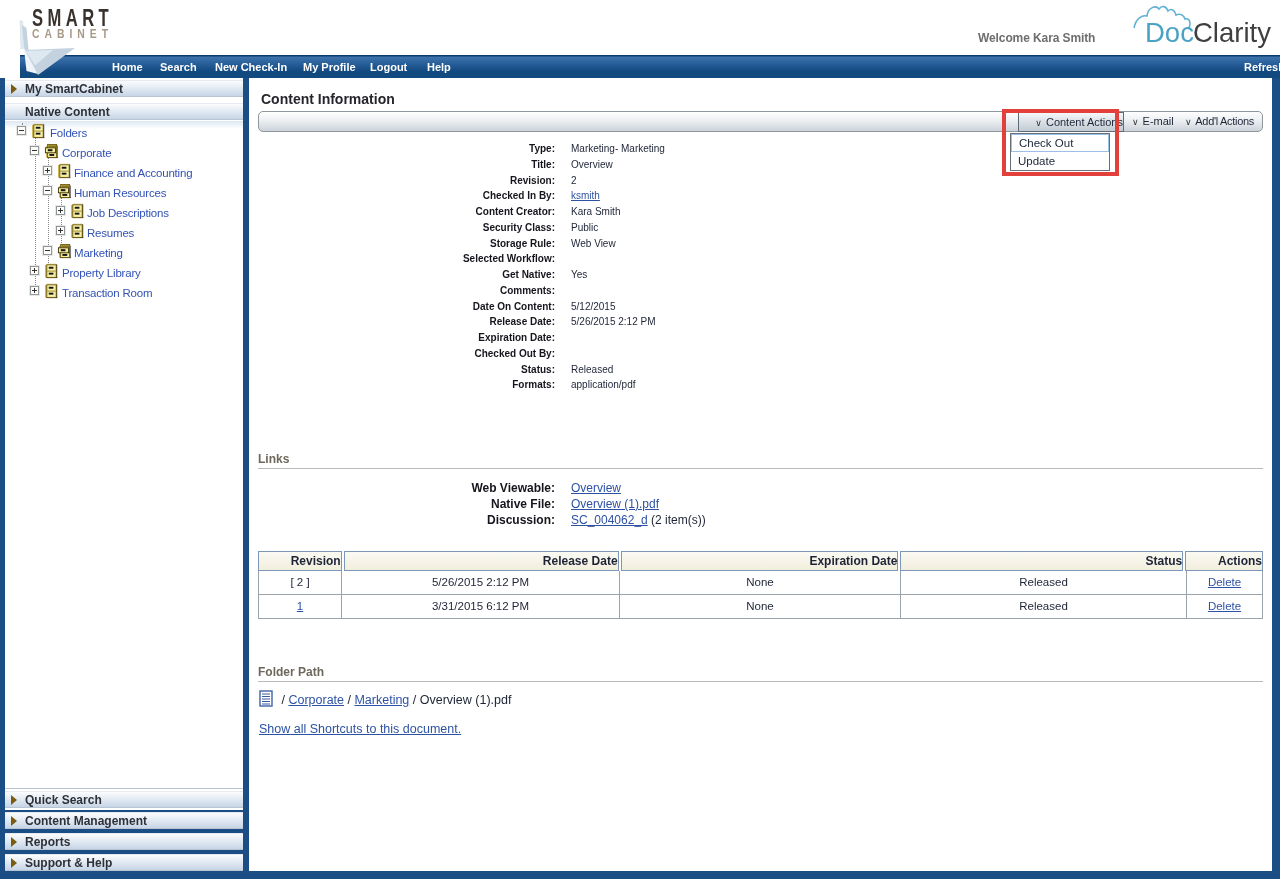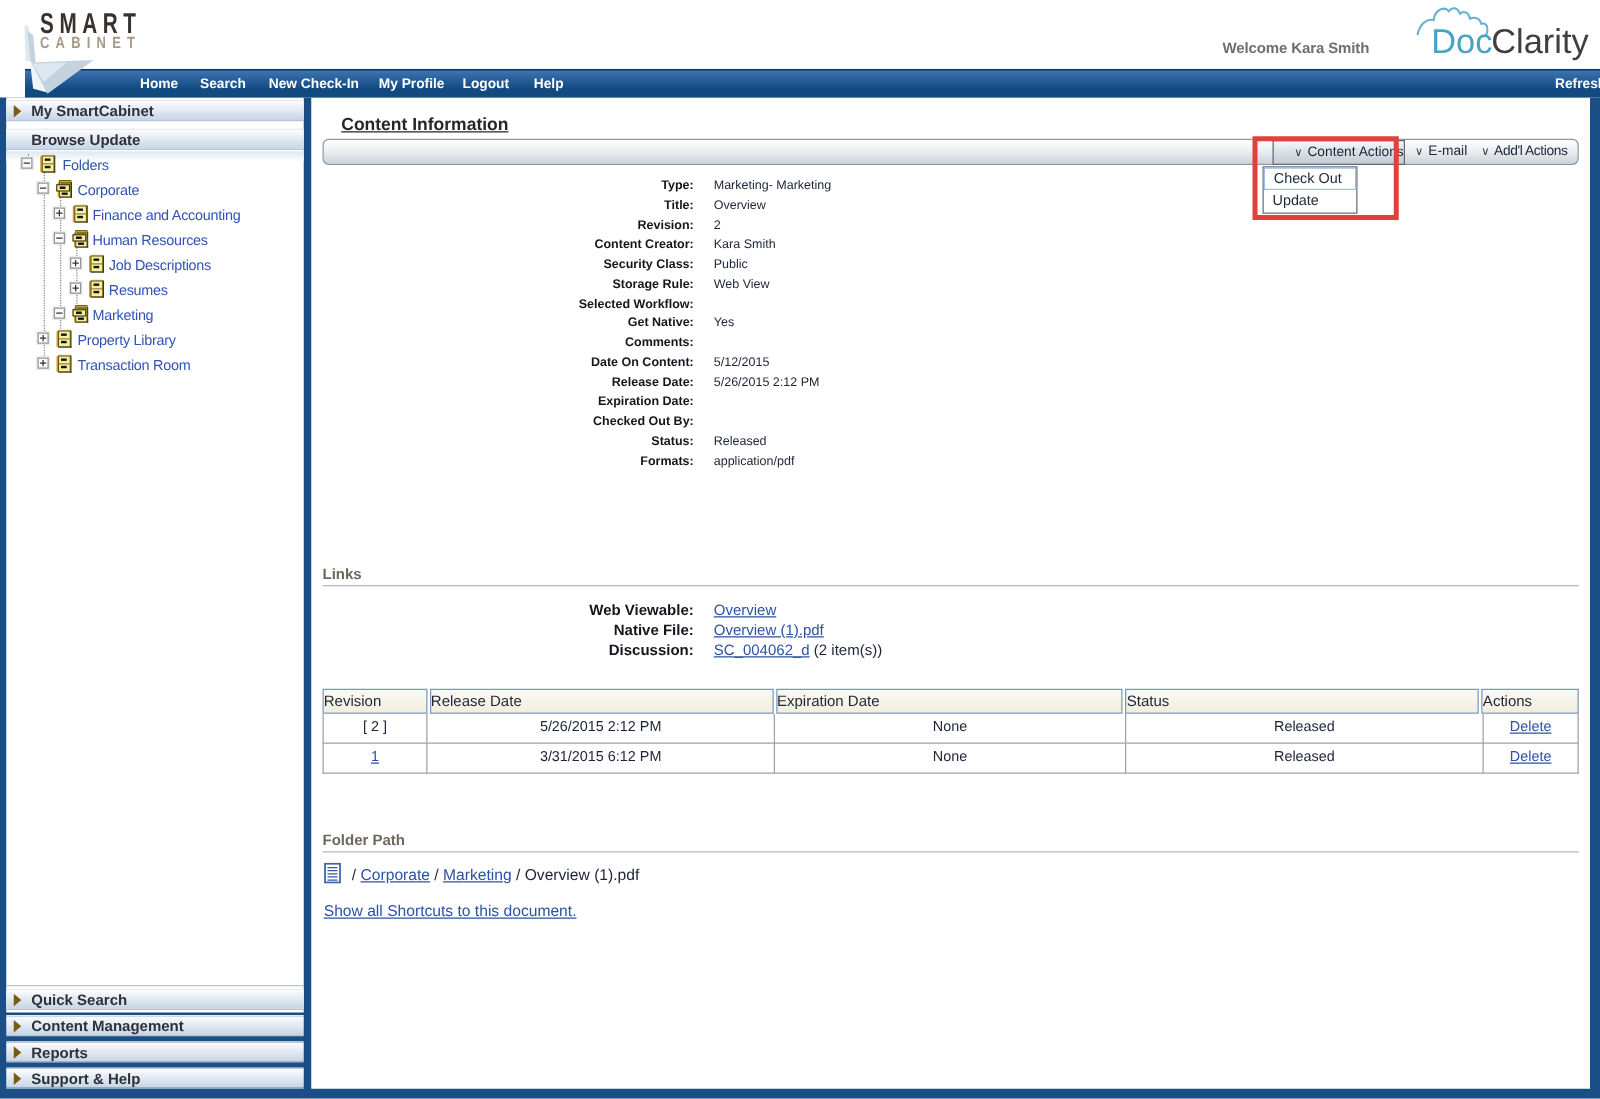--- a/index.html
+++ b/index.html
@@ -36,63 +36,63 @@
 
 .trow { position:absolute; height:20px; line-height:20px; white-space:nowrap; font-size:11.5px; color:#3252b5; letter-spacing:-0.2px; }
 .tbox { position:absolute; width:9px; height:9px; top:5px; background:#fcfcf8; border:1px solid #8f9693; box-shadow:0 0 0 1px #e8e8e8; }
 .tbox i { position:absolute; left:1px; right:1px; top:3px; height:1px; background:#333; }
 .tbox.plus b { position:absolute; top:1px; bottom:1px; left:3px; width:1px; background:#333; }
 .cab { position:absolute; top:2px; }
 .tlabel { position:absolute; top:2px; }
 .vdot { position:absolute; width:1px; border-left:1px dotted #8a8a8a; }
 
 
-#ci-title { position:absolute; left:24px; top:13px; font-size:14px; font-weight:bold; color:#25252b;text-decoration:underline; }
+#ci-title { position:absolute; left:12px; top:13px; font-size:14px; font-weight:bold; color:#25252b; }
 #toolbar { position:absolute; left:9px; top:33px; width:1005px; height:21px; border:1px solid #8e979e; border-radius:5px;
   background:linear-gradient(to bottom,#fefefe 0,#eceff2 45%,#ccd3da 100%); }
 .tbtn { position:absolute; top:0; height:19px; line-height:19px; font-size:11px; color:#1c2637; white-space:nowrap; }
 .chev { font-size:9px; margin-right:4px; color:#333; }
 #btn-ca { position:absolute; left:759px; top:0px; width:106px; height:20px; line-height:19px; text-align:right;
   border:1px solid #5f6a76; background:linear-gradient(to bottom,#f5f7f9 0,#dde2e8 45%,#c2cad3 100%); font-size:11px; color:#1c2637; }
-#dropdown { position:absolute; left:761px; top:55px; width:76px; height:38px; background:#fff; border:1px solid #676f7a; }
+#dropdown { position:absolute; left:761px; top:55px; width:100px; height:38px; background:#fff; border:1px solid #676f7a; }
 #dropdown .item { height:18px; line-height:18px; font-size:11.5px; font-size:11.5px; color:#1c2637; padding-left:7px; }
 #dropdown .hl { border:1px solid #9dc0e8; height:18px; }
 #redbox { position:absolute; left:753px; top:31px; width:117px; height:67px; border:4px solid #e2403a; z-index:5; }
 
 #meta { position:absolute; left:9px; top:63px; font-size:10px; color:#1e2436; line-height:15.75px; }
 .lbl { display:inline-block; width:297px; text-align:right; font-weight:bold; color:#15151d; }
 .val { margin-left:16px; }
 a, .lnk { color:#2d52a4; text-decoration:underline; }
 
 .sechdr { position:absolute; left:9px; font-size:12px; font-weight:bold; color:#6e685c; }
 .hrline { position:absolute; left:9px; width:1005px; height:1px; background:#b9b9b9; }
 
 #links { position:absolute; left:9px; top:403px; font-size:12px; color:#1e2436; line-height:15.75px; }
 
 
 #revtab { position:absolute; left:9px; top:473px; width:1005px; }
 .throw { display:flex; }
-.th { height:20px; line-height:18px; text-align:left; font-size:12px; font-weight:normal; color:#1e2436;
+.th { height:20px; line-height:18px; text-align:right; font-size:12px; font-weight:bold; color:#1e2436;
   background:linear-gradient(to bottom,#fbfaf3 0,#f1eedd 100%); border:1px solid #7d97b8; margin-right:2px; }
 .th:last-child { margin-right:0; }
 .td { height:24px; line-height:23px; text-align:center; font-size:11.5px; color:#1e2436;
   border-right:1px solid #9aa3a9; border-bottom:1px solid #9aa3a9; }
 .td:first-child { border-left:1px solid #9aa3a9; }
 
 #fp-icon { position:absolute; left:10px; top:612px; }
 #breadcrumb { position:absolute; left:29px; top:615px; font-size:12.5px; color:#1e2436; }
 #shortcut { position:absolute; left:10px; top:644px; font-size:12.5px; }
 </style>
 </head>
 <body>
 
 <div id="app">
   <div id="sidebar">
     <div class="phdr" style="top:2px;"><span class="arr"></span><span class="txt0">My SmartCabinet</span></div>
-    <div class="phdr" style="top:25px;"><span class="txt">Browse Update</span></div>
+    <div class="phdr" style="top:25px;"><span class="txt">Native Content</span></div>
     <div style="position:absolute;left:0;top:43px;width:238px;height:8px;background:linear-gradient(to bottom,#dde8f3,#ffffff);"></div>
 
     <div class="vdot" style="left:17px;top:45px;height:6px;"></div>
     <div class="vdot" style="left:30px;top:60px;height:153px;"></div>
     <div class="vdot" style="left:43px;top:80px;height:113px;"></div>
     <div class="vdot" style="left:56px;top:120px;height:53px;"></div>
 
     <div class="trow" style="top:43px;left:0;">
       <span class="tbox" style="left:12px;">
           <i></i>
@@ -199,20 +199,21 @@
           <div class="item" style="height:16px;line-height:16px;">Check Out</div>
         </div>
       <div class="item">Update</div>
     </div>
     <div id="redbox"></div>
 
     <div id="meta">
       <div><span class="lbl">Type:</span><span class="val">Marketing- Marketing</span></div>
       <div><span class="lbl">Title:</span><span class="val">Overview</span></div>
       <div><span class="lbl">Revision:</span><span class="val">2</span></div>
+      <div><span class="lbl">Checked In By:</span><span class="val"><a>ksmith</a></span></div>
       <div><span class="lbl">Content Creator:</span><span class="val">Kara Smith</span></div>
       <div><span class="lbl">Security Class:</span><span class="val">Public</span></div>
       <div><span class="lbl">Storage Rule:</span><span class="val">Web View</span></div>
       <div><span class="lbl">Selected Workflow:</span><span class="val"></span></div>
       <div><span class="lbl">Get Native:</span><span class="val">Yes</span></div>
       <div><span class="lbl">Comments:</span><span class="val"></span></div>
       <div><span class="lbl">Date On Content:</span><span class="val">5/12/2015</span></div>
       <div><span class="lbl">Release Date:</span><span class="val">5/26/2015 2:12 PM</span></div>
       <div><span class="lbl">Expiration Date:</span><span class="val"></span></div>
       <div><span class="lbl">Checked Out By:</span><span class="val"></span></div>

